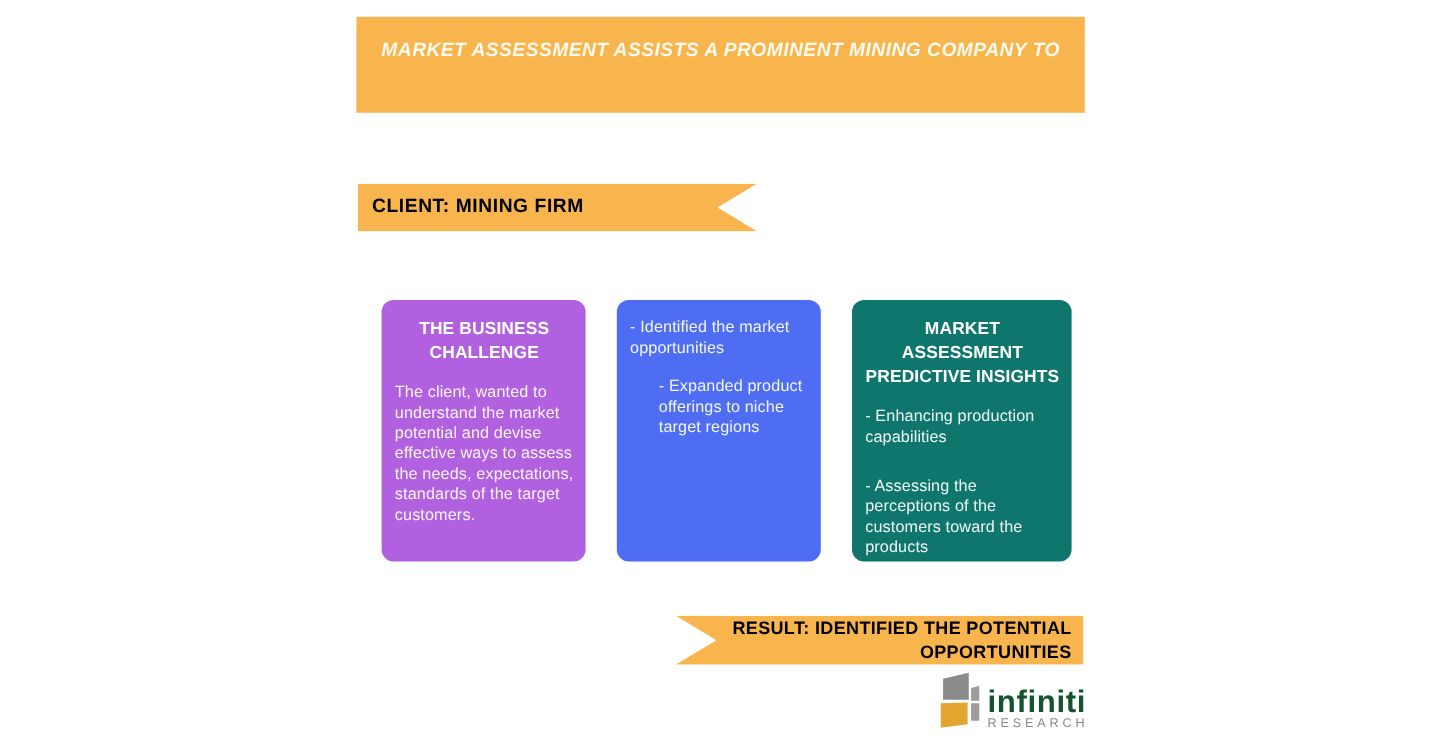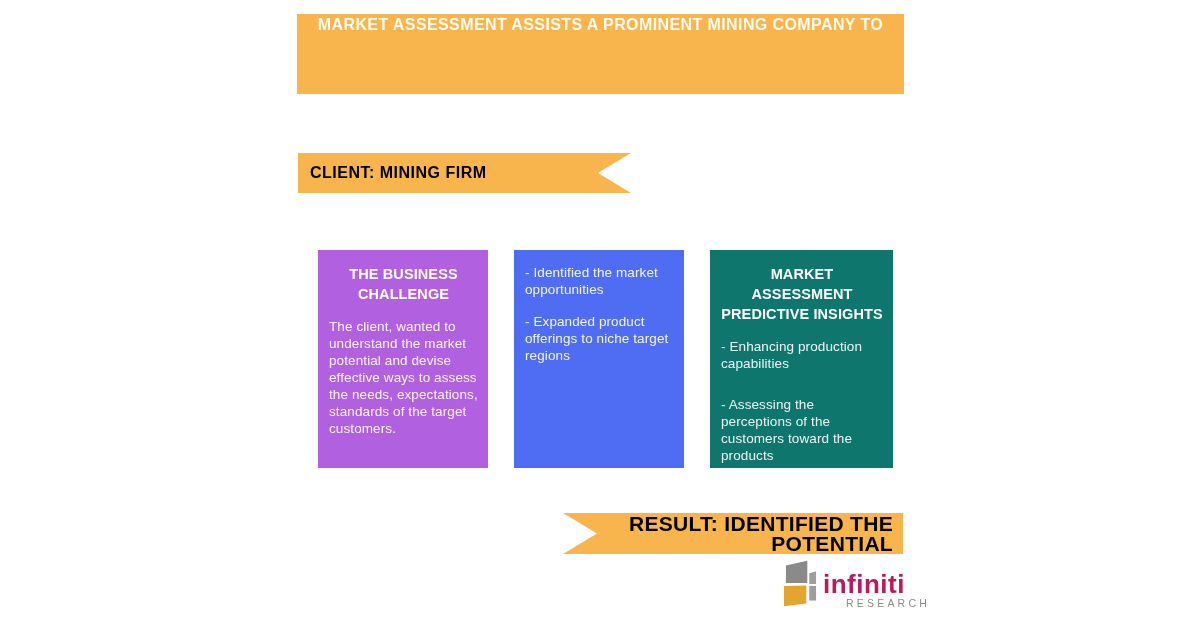--- a/index.html
+++ b/index.html
@@ -2,60 +2,60 @@
 <html><head>
 <meta charset="utf-8">
 <style>
   html,body { margin:0; padding:0; }
   body { font-family:"Liberation Sans", sans-serif; background:#ffffff; }
   .canvas { position:relative; width:1200px; height:627px; background:#ffffff; overflow:hidden; }
 
   
   .banner {
     position:absolute; left:297px; top:14px; width:607px; height:80px;
-    box-sizing:border-box; padding-top:0; text-align:center;
+    box-sizing:border-box; padding-top:18px; text-align:center;font-style:italic;
   }
   .banner-line {
     color:#FDFAEE; font-weight:bold; font-size:16px; line-height:22px; letter-spacing:0.4px;
   }
 
   
   .ribbon {
     position:absolute; box-sizing:border-box;
     color:#000000; font-weight:bold;
   }
   .ribbon-client {
     left:298px; top:153px; width:333px; height:40px;
     display:flex; align-items:center; padding-left:12px;
     font-size:16px; letter-spacing:0.5px;
     clip-path:polygon(0 0, 100% 0, calc(100% - 33px) 50%, 100% 100%, 0 100%);
   }
   .ribbon-result {
     left:563px; top:513px; width:340px; height:41px;
     padding:1px 10px 0 0; text-align:right;
-    font-size:21px; line-height:20px; letter-spacing:0.3px;
+    font-size:15px; line-height:20px; letter-spacing:0.3px;
     clip-path:polygon(0 0, 100% 0, 100% 100%, 0 100%, 34px 50%);
   }
 
   
   .card {
     position:absolute; top:250px; height:218px; box-sizing:border-box;
-    border-radius:0; padding:14px 10px 0 11px; color:#ffffff;
+    border-radius:10px; padding:14px 10px 0 11px; color:#ffffff;
   }
   .card-1 { left:318px; width:170px; }
   .card-2 { left:514px; width:170px; }
   .card-3 { left:710px; width:183px; }
   .card-title {
     margin:0 0 14px 0; text-align:center;
     font-size:14.5px; line-height:20px; font-weight:bold; color:#ffffff; letter-spacing:0.1px;
   }
   .card-text {
     margin:0; font-size:13.5px; line-height:17px; color:rgba(255,255,255,0.93); letter-spacing:0.1px;
   }
-  .card-2 .card-text + .card-text { margin-top:15px; }
+  .card-2 .card-text + .card-text { margin-top:15px;margin-left:24px; }
   .card-3 .card-text + .card-text { margin-top:24px; }
 
   
   .logo { position:absolute; left:783px; top:560px; display:flex; align-items:flex-start; }
   .logo-icon { width:35px; height:48px; display:block; }
   .logo-textcol { margin-left:5px; margin-top:12px; }
   .logo-name { font-size:26px; line-height:24px; font-weight:bold; letter-spacing:0.5px; }
   .logo-sub { font-size:10.5px; line-height:12px; letter-spacing:3.2px; margin-top:1px; }
 </style>
 </head>
@@ -93,18 +93,18 @@
   </div>
 
   <div class="logo">
     <svg class="logo-icon" viewBox="0 0 36 48" xmlns="http://www.w3.org/2000/svg">
       <polygon points="3,5 25,0 25,23 3,23" fill="#8A8A8A"></polygon>
       <polygon points="27,13 34,11 34,24 27,24" fill="#9D9D9D"></polygon>
       <polygon points="1,26 24,25.5 24,44 1,47" fill="#E2A52F"></polygon>
       <polygon points="27,26 34,26 34,41 27,41" fill="#9D9D9D"></polygon>
     </svg>
     <div class="logo-textcol">
-      <div class="logo-name" style="color: #be185d;">infiniti</div>
-      <div class="logo-sub" style="color: rgb(138, 138, 138); margin-left: 23px;">RESEARCH</div>
+      <div class="logo-name" style="color: #14532d;">infiniti</div>
+      <div class="logo-sub" style="color: rgb(138, 138, 138);">RESEARCH</div>
     </div>
   </div>
 
 </div>
 
 </body></html>

